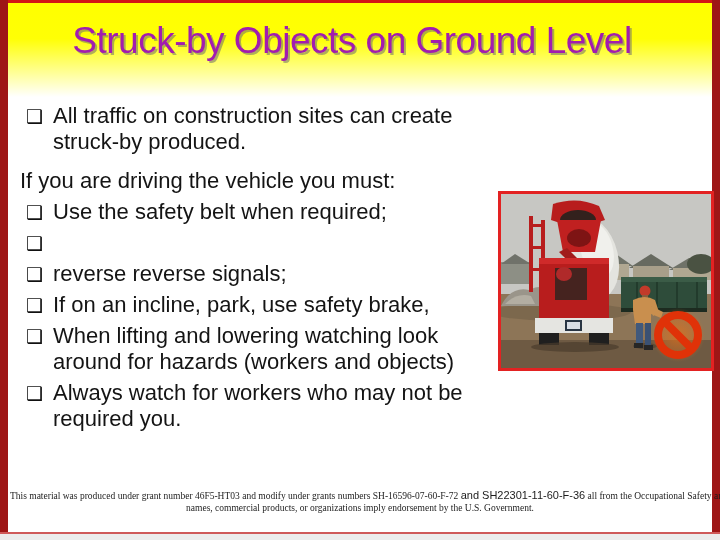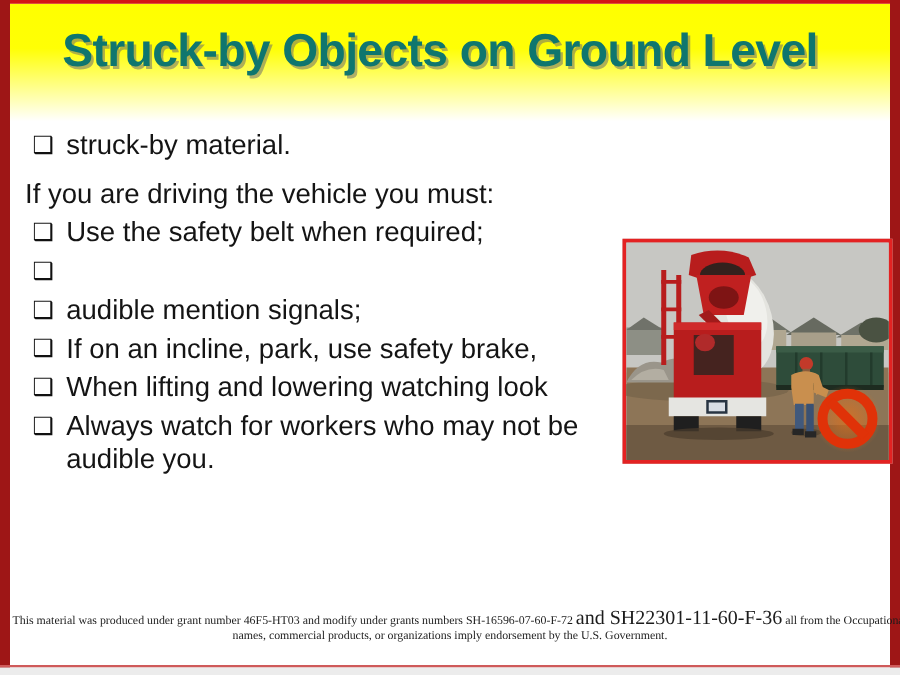--- a/index.html
+++ b/index.html
@@ -14,21 +14,21 @@
   .side-border.right{right:0;}
   .bottom-line{position:absolute;left:0;top:532px;width:720px;height:2px;background:#cf5a5a;}
   .bottom-strip{position:absolute;left:0;top:534px;width:720px;height:6px;background:#ececec;}
   
   .title-banner{
     position:absolute;left:8px;top:3px;width:704px;height:94px;
     background:linear-gradient(to bottom,#ffff00 0%,#ffff05 38%,#ffffff 100%);
   }
   .slide-title{
     position:absolute;left:0;top:20px;width:704px;text-align:center;
-    font-size:37px;font-weight:700;color:#0f766e;letter-spacing:-0.5px;
+    font-size:37px;font-weight:400;color:#a21caf;letter-spacing:-0.5px;
     white-space:nowrap;
     text-shadow:2px 2px 0 rgba(110,110,110,0.55);
   }
   
   .content{
     position:absolute;left:20px;top:103px;width:480px;
     font-size:22px;line-height:26px;color:#141414;
   }
   .item{display:flex;margin-bottom:5px;}
   .item.plain{margin-left:0;margin-top:13px;}
@@ -42,41 +42,42 @@
   .photo-frame{
     position:absolute;left:498px;top:191px;width:210px;height:174px;
     border:3px solid #e32222;background:#c7c7c3;
   }
   .photo-frame svg{display:block;}
   
   .footer{
     position:absolute;left:10px;top:489px;width:700px;text-align:center;
     font-family:"Liberation Serif",serif;font-size:9.5px;line-height:12px;color:#1c1c1c;
   }
-  .footer .sans{font-family:Liberation Serif, serif;font-size:16px;}
+  .footer .sans{font-family:Liberation Sans, sans-serif;font-size:11px;}
   .footer div{white-space:nowrap;}
 </style>
 </head>
 <body>
 
 <div id="slide">
 
   <div class="title-banner"></div>
   <div class="top-line"></div>
   <div class="side-border left"></div>
   <div class="side-border right"></div>
 
   <div class="slide-title">Struck-by Objects on Ground Level</div>
 
   <div class="content">
 
     <div class="item bulleted">
       <span class="bullet">❑</span>
       <div class="lines">
-        <div>struck-by material.</div>
+        <div>All traffic on construction sites can create</div>
+        <div>struck-by produced.</div>
       </div>
     </div>
 
     <div class="item plain">
       <div class="lines">
         <div>If you are driving the vehicle you must:</div>
       </div>
     </div>
 
     <div class="item bulleted">
@@ -86,43 +87,44 @@
       </div>
     </div>
 
     <div class="item bulleted">
       <span class="bullet">❑</span>
     </div>
 
     <div class="item bulleted">
       <span class="bullet">❑</span>
       <div class="lines">
-        <div>audible mention signals;</div>
+        <div>reverse reverse signals;</div>
       </div>
     </div>
 
     <div class="item bulleted">
       <span class="bullet">❑</span>
       <div class="lines">
         <div>If on an incline, park, use safety brake,</div>
       </div>
     </div>
 
     <div class="item bulleted">
       <span class="bullet">❑</span>
       <div class="lines">
         <div>When lifting and lowering watching look</div>
+        <div>around for hazards (workers and objects)</div>
       </div>
     </div>
 
     <div class="item bulleted">
       <span class="bullet">❑</span>
       <div class="lines">
         <div>Always watch for workers who may not be</div>
-        <div>audible you.</div>
+        <div>required you.</div>
       </div>
     </div>
 
   </div>
 
   <div class="photo-frame">
     <svg width="210" height="174" viewBox="0 0 210 174">
       <defs>
         <radialGradient id="glow" cx="50%" cy="50%" r="50%">
           <stop offset="0%" stop-color="#e0701c" stop-opacity="0.75"></stop>

